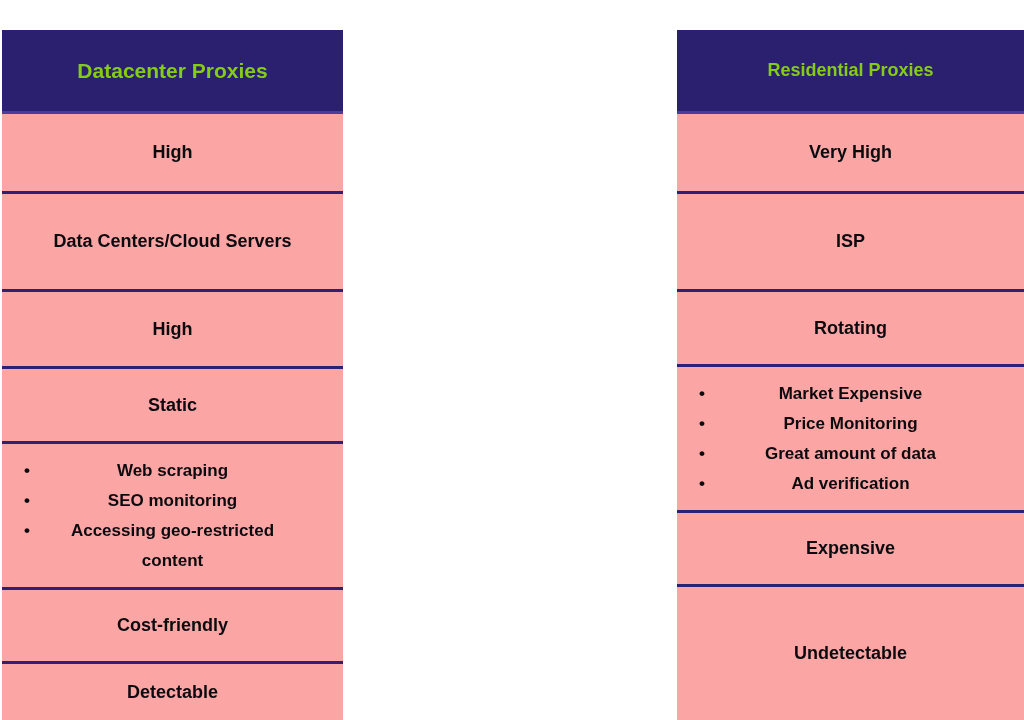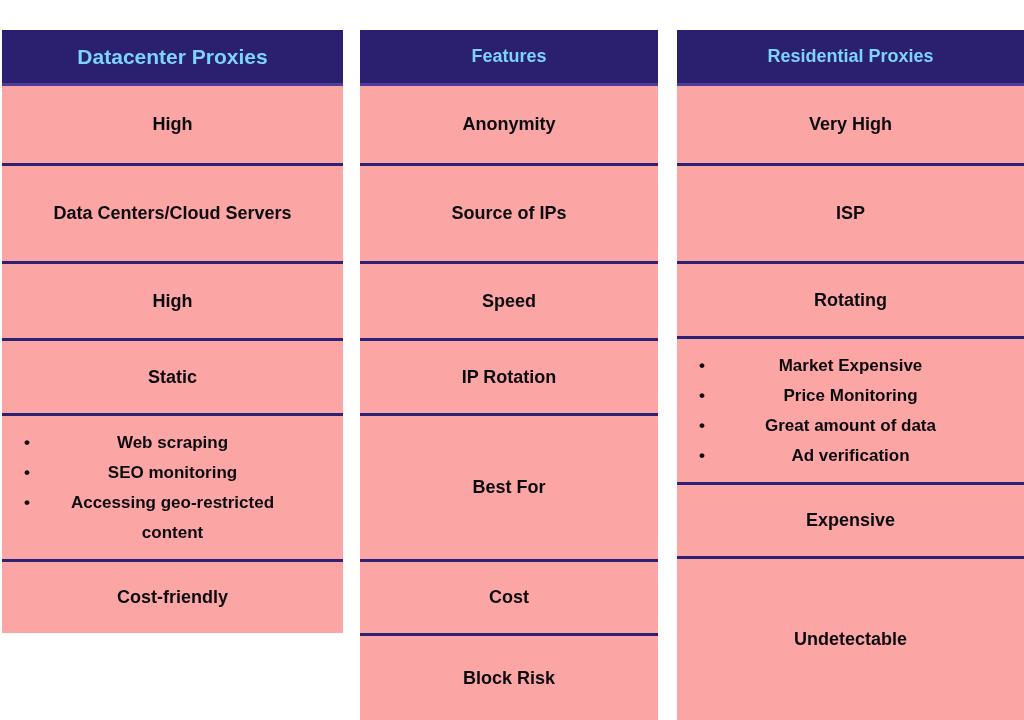--- a/index.html
+++ b/index.html
@@ -14,22 +14,22 @@
   .logo svg { display:block; }
   .logo-text { color:#6154d6; font-weight:bold; font-size:19px; letter-spacing:0.4px; }
 
   
   .col { position:absolute; top:30px; bottom:0; display:flex; flex-direction:column; }
   .col-1 { left:2px;   width:341px; }
   .col-2 { left:360px; width:298px; }
   .col-3 { left:677px; width:347px; }
 
   .col-header {
-    height:56px; box-sizing:border-box;
-    background:#2b1f70; color:#7dd3fc;
+    height:84px; box-sizing:border-box;
+    background:#2b1f70; color:#84cc16;
     border-bottom:3px solid #4b3d9c;
     display:flex; align-items:center; justify-content:center;
     font-weight:bold; text-align:center;
   }
   .col-1 .col-header { font-size:21px; }
   .col-2 .col-header, .col-3 .col-header { font-size:18px; }
 
   .cell {
     background:#fca5a5; box-sizing:border-box;
     display:flex; align-items:center; justify-content:center;
@@ -86,32 +86,23 @@
     <div class="cell h3">High</div>
     <div class="cell h4">Static</div>
     <div class="cell h5">
       <ul class="bullets">
         <li><span class="bullet">•</span><span>Web scraping</span></li>
         <li><span class="bullet">•</span><span>SEO monitoring</span></li>
         <li><span class="bullet">•</span><span>Accessing geo-restricted content</span></li>
       </ul>
     </div>
     <div class="cell h6">Cost-friendly</div>
+    <div class="cell h7">Detectable</div>
   </div>
 
-  <div class="col col-2">
-    <div class="col-header">Features</div>
-    <div class="cell h1">Anonymity</div>
-    <div class="cell h2">Source of IPs</div>
-    <div class="cell h3">Speed</div>
-    <div class="cell h4">IP Rotation</div>
-    <div class="cell h5">Best For</div>
-    <div class="cell h6">Cost</div>
-    <div class="cell h7">Block Risk</div>
-  </div>
 
   <div class="col col-3">
     <div class="col-header">Residential Proxies</div>
     <div class="cell h1">Very High</div>
     <div class="cell h2">ISP</div>
     <div class="cell h4">Rotating</div>
     <div class="cell h5">
       <ul class="bullets">
         <li><span class="bullet">•</span><span>Market Expensive</span></li>
         <li><span class="bullet">•</span><span>Price Monitoring</span></li>

